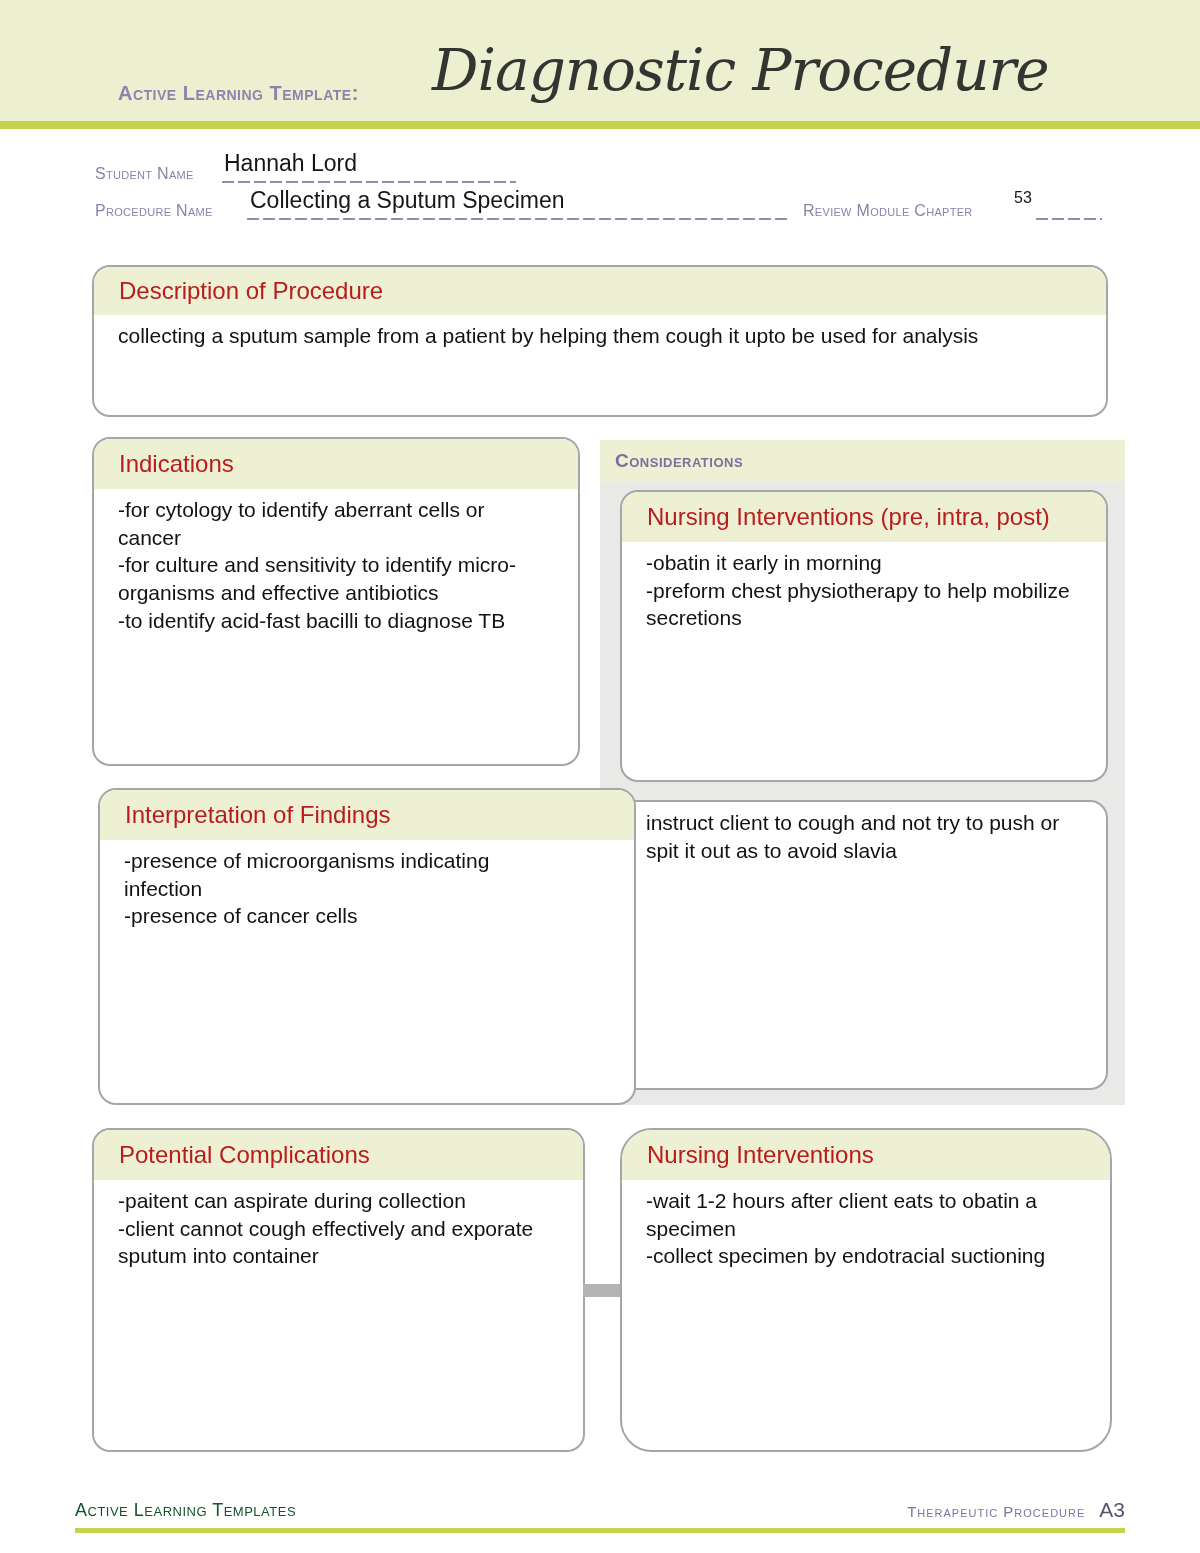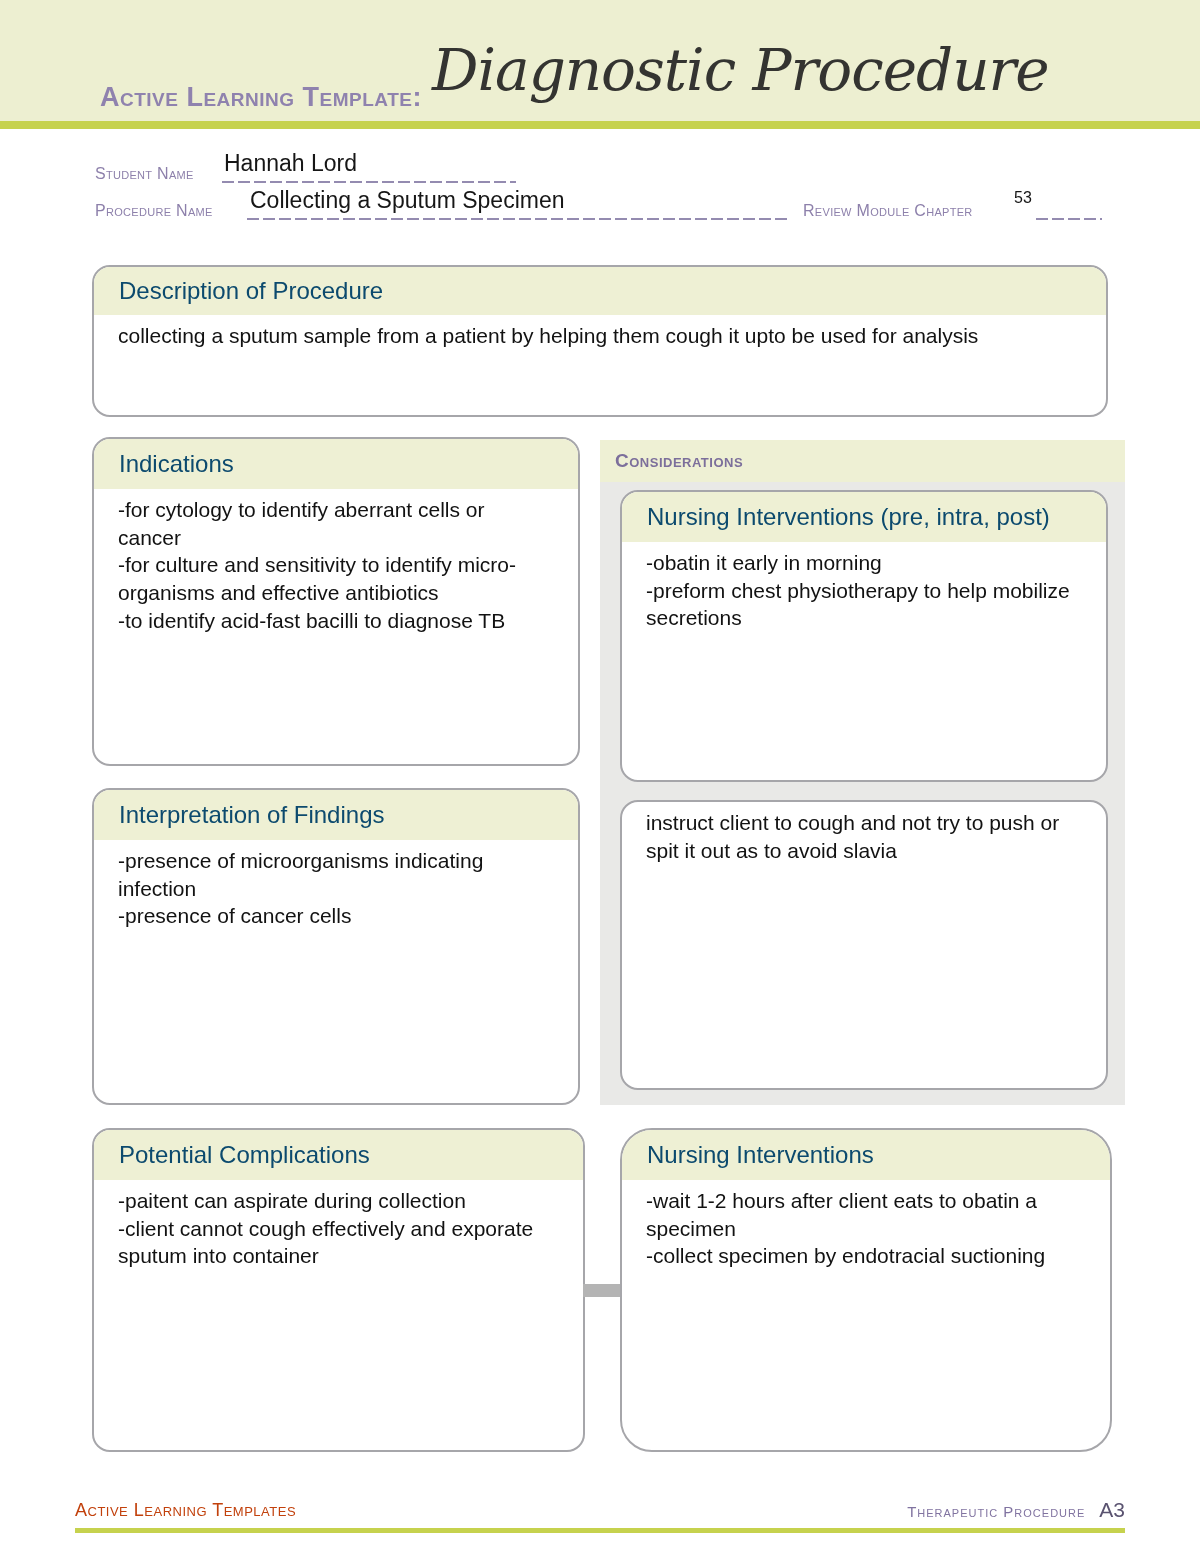--- a/index.html
+++ b/index.html
@@ -5,43 +5,43 @@
   * { margin:0; padding:0; box-sizing:border-box; }
   html,body { background:#ffffff; }
   .page {
     position:relative; width:1200px; height:1553px; background:#ffffff;
     font-family:"Liberation Sans", sans-serif; overflow:hidden;
   }
   
   .header-band { position:absolute; left:0; top:0; width:1200px; height:121px; background:#edefd1; }
   .header-rule { position:absolute; left:0; top:121px; width:1200px; height:8px; background:#c6d24e; }
   .tpl-label {
-    position:absolute; left:100px; top:82px; color:#8f82ae; font-weight:bold;
-    font-size:27px; font-variant:small-caps; letter-spacing:0.5px;
+    position:absolute; left:118px; top:82px; color:#8f82ae; font-weight:bold;
+    font-size:20px; font-variant:small-caps; letter-spacing:0.5px;
   }
   .page-title {
     position:absolute; left:432px; top:36px; color:#343431;
     font-family:"DejaVu Serif", serif; font-style:italic; font-size:58px; letter-spacing:-1px;
   }
   
   .fld-label { position:absolute; color:#8d80ab; font-size:16px; font-variant:small-caps; letter-spacing:0.3px; }
   .fld-value { position:absolute; color:#161616; font-size:23px; }
   .fld-line  { position:absolute; height:2px;
     background:repeating-linear-gradient(to right, #948bb0 0 12px, transparent 12px 16px); }
   
   .box { position:absolute; background:#ffffff; border:2px solid #a6a6aa; border-radius:18px; overflow:hidden; }
   .box-head { height:50px; background:#eef0d4; display:flex; align-items:center; padding-left:25px; }
-  .box-title { color:#0c4a6e; font-size:24px; }
+  .box-title { color:#b91c1c; font-size:24px; }
   .box-body { padding:7px 8px 0 24px; color:#121212; font-size:21px; line-height:1.32; white-space:pre-line; }
   .panel { position:absolute; background:#e9e9e7; }
   .panel-head { height:42px; background:#eef0d4; display:flex; align-items:center; padding-left:15px; }
   .panel-title { color:#7c6f9b; font-weight:bold; font-size:19px; font-variant:small-caps; letter-spacing:0.5px; }
   .connector { position:absolute; background:#b4b4b4; }
   
-  .footer-left { position:absolute; left:75px; top:1500px; color:#c2410c; font-size:18px; font-variant:small-caps; letter-spacing:0.5px; }
+  .footer-left { position:absolute; left:75px; top:1500px; color:#14532d; font-size:18px; font-variant:small-caps; letter-spacing:0.5px; }
   .footer-right { position:absolute; right:75px; top:1498px; text-align:right; }
   .footer-right .lbl { color:#8073a0; font-size:15px; font-variant:small-caps; letter-spacing:1px; }
   .footer-right .pg  { color:#5a5370; font-size:21px; margin-left:14px; }
   .footer-rule { position:absolute; left:75px; top:1528px; width:1050px; height:5px; background:#c6d24e; }
 </style>
 </head>
 <body>
 
 <div class="page">
 
@@ -94,21 +94,21 @@
     <div class="box-body">-obatin it early in morning
 -preform chest physiotherapy to help mobilize
 secretions</div>
   </div>
 
   <div class="box" style="left:620px; top:800px; width:488px; height:290px;">
     <div class="box-body">instruct client to cough and not try to push or
 spit it out as to avoid slavia</div>
   </div>
 
-  <div class="box" style="left:92px; top:788px; width:488px; height:317px;">
+  <div class="box" style="left:98px; top:788px; width:538px; height:317px;">
     <div class="box-head">
       <span class="box-title">Interpretation of Findings</span>
     </div>
     <div class="box-body">-presence of microorganisms indicating
 infection
 -presence of cancer cells</div>
   </div>
 
   <div class="box" style="left:92px; top:1128px; width:493px; height:324px;">
     <div class="box-head">

